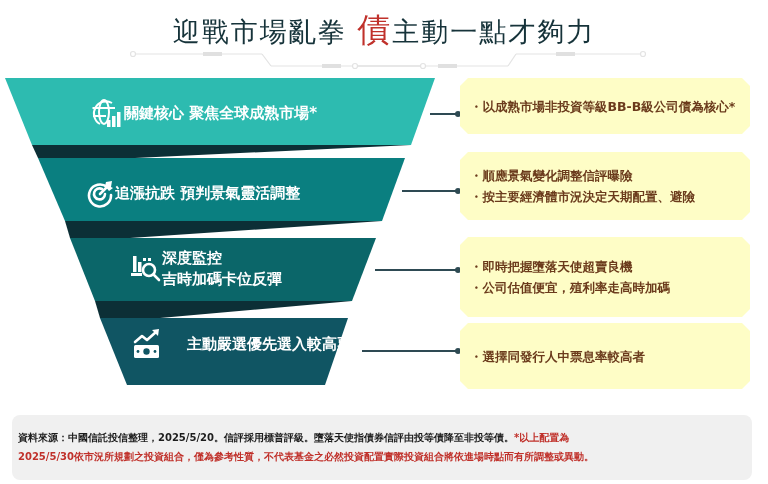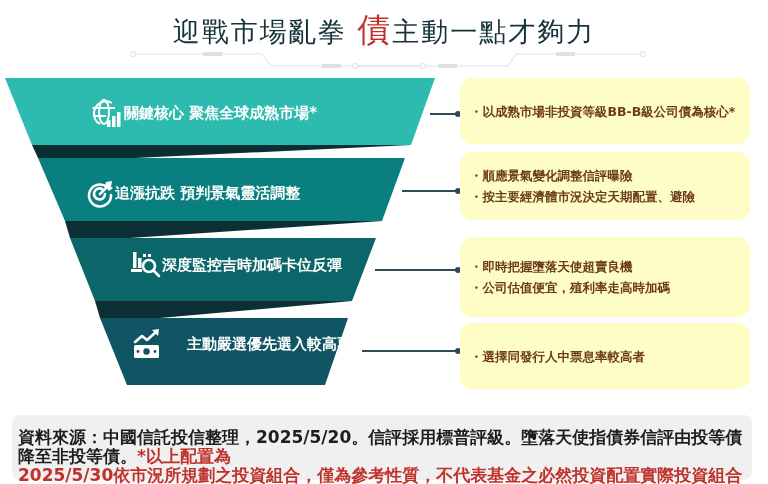--- a/index.html
+++ b/index.html
@@ -8,21 +8,21 @@
   .title .accent { color:#c0312b; font-size:33px; }
   .deco { position:absolute; top:0; left:0; }
   .funnel { position:absolute; top:0; left:0; width:460px; height:400px; }
   .band-label { position:absolute; color:#ffffff; font-weight:bold; font-size:15px; line-height:21px; display:flex; align-items:center; gap:0; }
   .band-label svg { flex:none; }
   .connector { position:absolute; height:2px; background:#2e4a53; }
   .connector::after { content:""; position:absolute; right:-3px; top:-2px; width:6px; height:6px; border-radius:50%; background:#2e4a53; }
   .note { position:absolute; left:460px; width:290px; background:#fefdc6; color:#6b3b1c; font-weight:bold; font-size:12.5px; line-height:21px; padding:0 10px;
           clip-path:polygon(8px 0, calc(100% - 8px) 0, 100% 8px, 100% calc(100% - 8px), calc(100% - 8px) 100%, 8px 100%, 0 calc(100% - 8px), 0 8px);
           display:flex; flex-direction:column; justify-content:center; }
-  .footer { position:absolute; left:12px; top:415px; width:740px; height:65px; background:#f0f0f0; border-radius:8px; padding:13px 8px 0 6px; font-size:17px; line-height:19px; font-weight:bold; color:#1d1d1d; }
+  .footer { position:absolute; left:12px; top:415px; width:740px; height:65px; background:#f0f0f0; border-radius:8px; padding:13px 8px 0 6px; font-size:10px; line-height:19px; font-weight:bold; color:#1d1d1d; }
   .footer .red { color:#c0312b; }
 </style>
 </head>
 <body>
 
 <div class="title">
   <span>迎戰市場亂拳</span>
   <span class="accent">債</span><span>主動一點才夠力</span>
 </div>
 
@@ -96,21 +96,21 @@
       <rect x="8" y="10" width="3.5" height="10"></rect>
       <rect x="13" y="6" width="3" height="3"></rect>
       <rect x="18" y="6" width="3" height="3"></rect>
       <rect x="1" y="21" width="11" height="3"></rect>
     </g>
     <g stroke="#fff" stroke-width="2.6" fill="none" stroke-linecap="round">
       <circle cx="19" cy="18" r="6"></circle>
       <line x1="23.5" y1="22.5" x2="29" y2="28"></line>
     </g>
   </svg>
-  <span style="display:flex;flex-direction:row;">
+  <span style="display:flex;flex-direction:column;">
     <span>深度監控</span>
     <span>吉時加碼卡位反彈</span>
   </span>
 </div>
 
 <div class="band-label" style="left:132px; top:328px;">
   <svg width="30" height="32" viewBox="0 0 30 32">
     <g stroke="#fff" stroke-width="2.6" fill="none" stroke-linecap="round" stroke-linejoin="round">
       <polyline points="3,14 10,8 15,12 24,4"></polyline>
     </g>
@@ -124,21 +124,21 @@
     <span>主動嚴選</span>
     <span>優先選入較高票息</span>
   </span>
 </div>
 
 <div class="connector" style="left:430px; top:113px; width:28px;"></div>
 <div class="connector" style="left:402px; top:190px; width:56px;"></div>
 <div class="connector" style="left:375px; top:269px; width:83px;"></div>
 <div class="connector" style="left:362px; top:350px; width:96px;"></div>
 
-<div class="note" style="top:78px; height:66px;">
+<div class="note" style="top:78px; height:56px;">
   <span>・以成熟市場非投資等級BB-B級公司債為核心*</span>
 </div>
 <div class="note" style="top:152px; height:68px;">
   <span>・順應景氣變化調整信評曝險</span>
   <span>・按主要經濟體市況決定天期配置、避險</span>
 </div>
 <div class="note" style="top:237px; height:80px;">
   <span>・即時把握墮落天使超賣良機</span>
   <span>・公司估值便宜，殖利率走高時加碼</span>
 </div>

